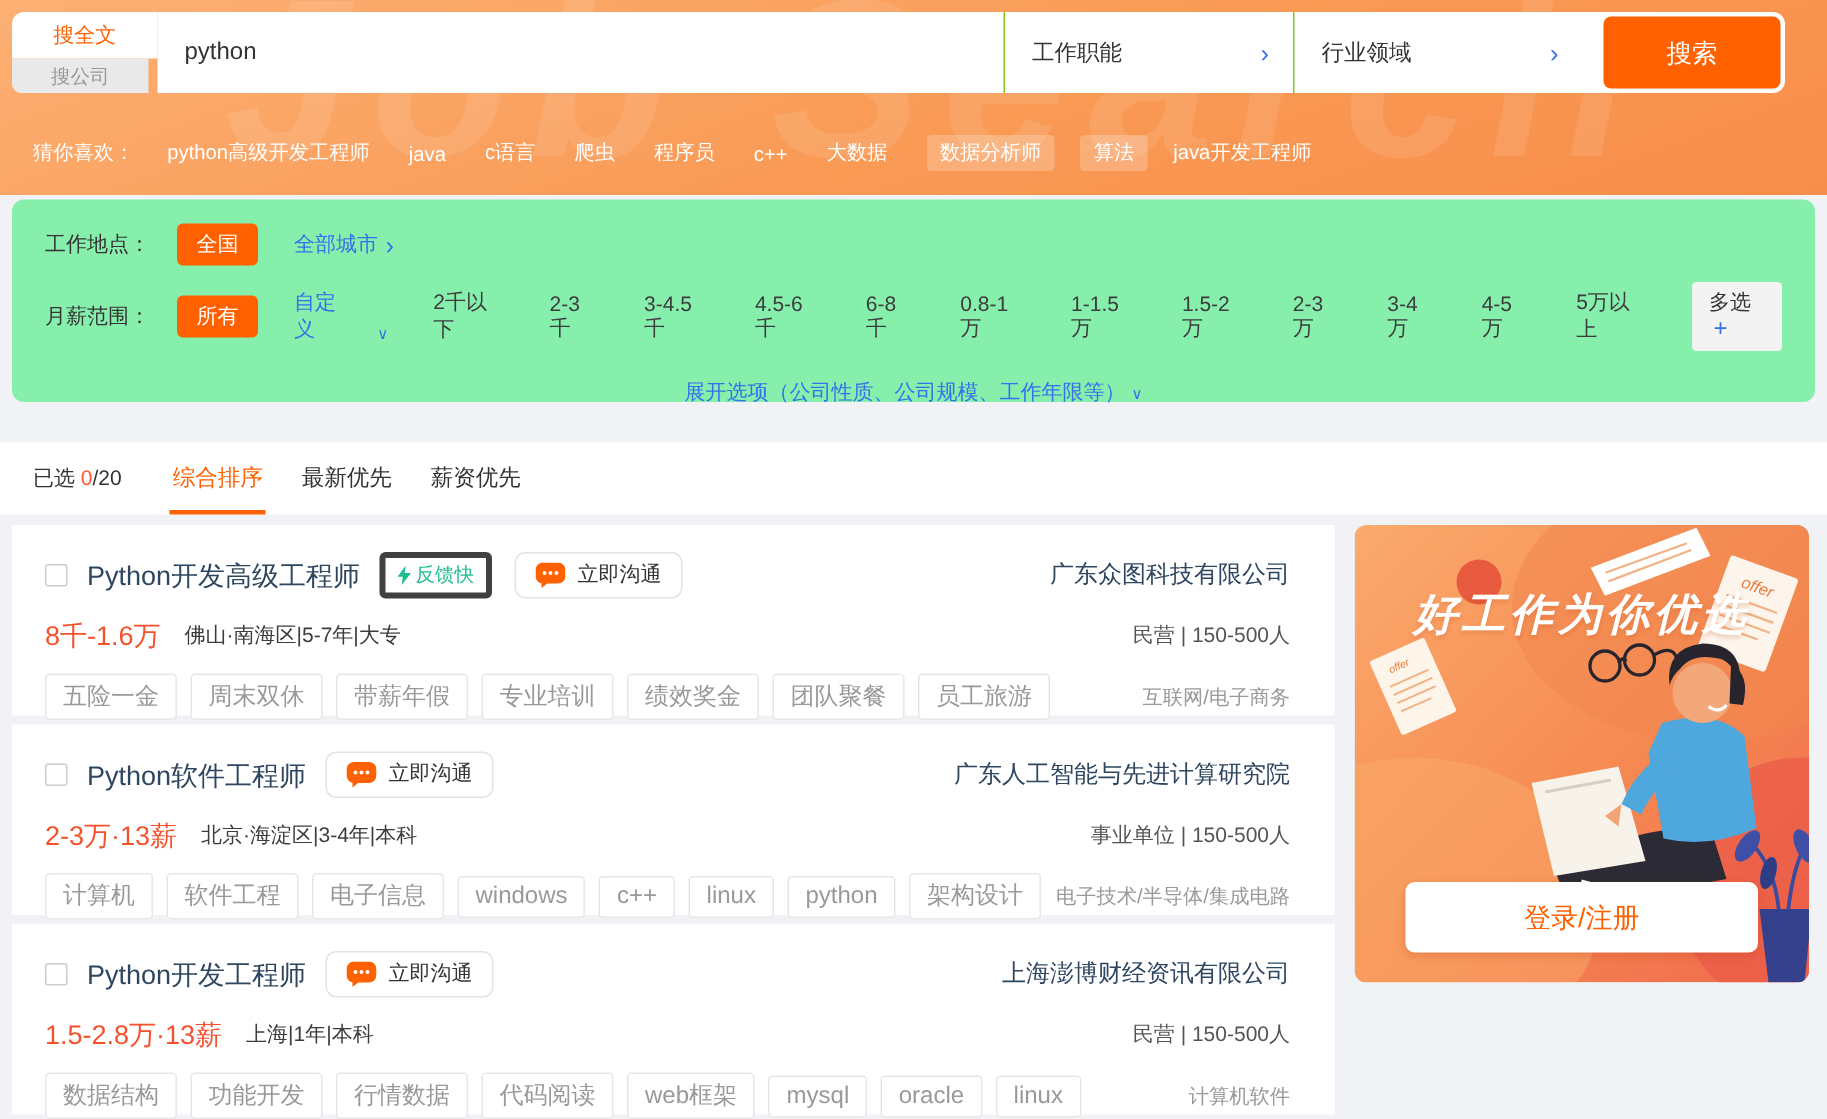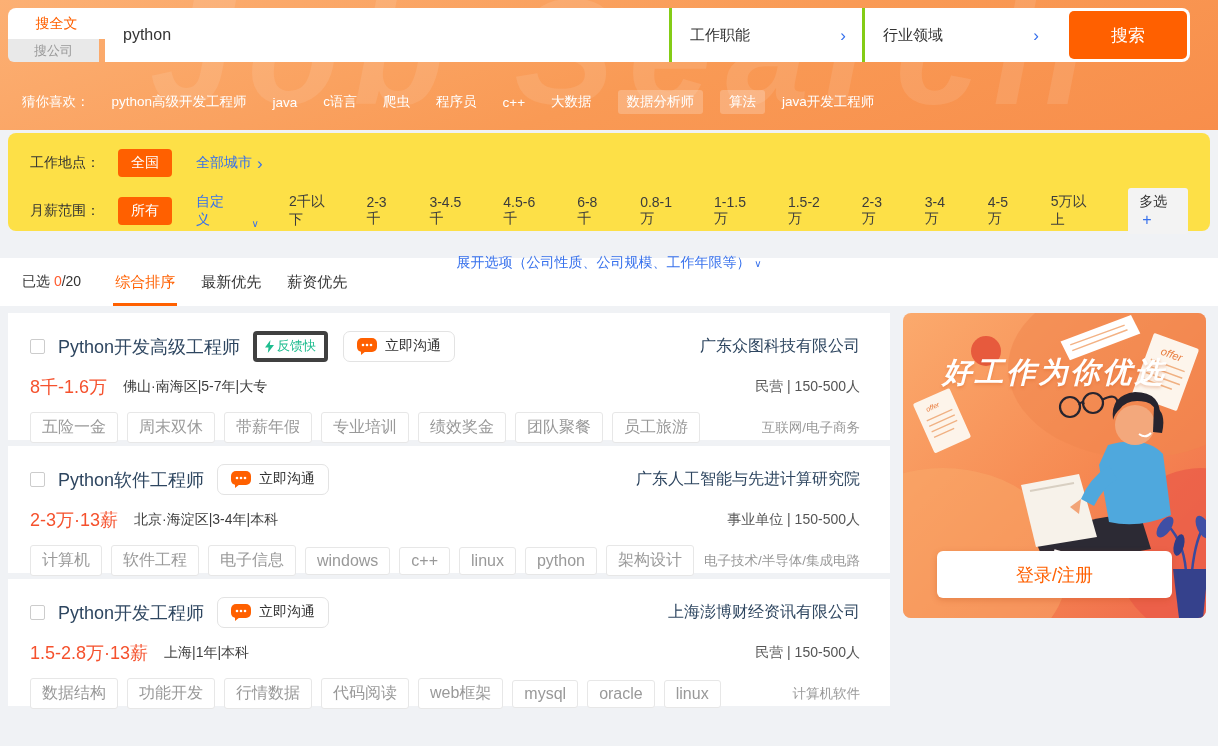--- a/index.html
+++ b/index.html
@@ -8,30 +8,30 @@
 
   
   .header { position:relative; height:130px; background:linear-gradient(160deg,#fcb074 0%,#f99a55 55%,#f88e4b 100%); overflow:hidden; }
   .watermark { position:absolute; top:-34px; left:150px; font-size:150px; font-weight:bold; font-style:italic; letter-spacing:14px; color:rgba(255,255,255,0.10); white-space:nowrap; pointer-events:none; }
   .searchbar { position:absolute; top:8px; left:8px; width:1182px; height:54px; display:flex; }
   .search-tabs { width:97px; display:flex; flex-direction:column; align-items:flex-start; }
   .tab-full { width:97px; height:31px; background:#fff; border-radius:8px 0 0 0; color:#ff6000; font-size:14px; display:flex; align-items:center; justify-content:center; cursor:pointer; }
   .tab-comp { width:91px; height:23px; background:#e9e9e9; border-radius:0 0 0 6px; color:#999; font-size:13px; display:flex; align-items:center; justify-content:center; cursor:pointer; }
   .search-main { flex:1; background:#fff; border-radius:0 8px 8px 0; display:flex; align-items:center; }
   .query { border:none; outline:none; font-size:16px; color:#333; padding-left:18px; flex:1; min-width:100px; background:transparent; }
-  .select-group { display:flex; align-items:center; justify-content:space-between; width:193px; align-self:stretch; border-left:3px solid #84cc16; padding:0 16px 0 18px; font-size:15px; color:#333; cursor:pointer; flex:none; }
+  .select-group { display:flex; align-items:center; justify-content:space-between; width:193px; align-self:stretch; border-left:1px solid #84cc16; padding:0 16px 0 18px; font-size:15px; color:#333; cursor:pointer; flex:none; }
   .chev-right { color:#3670ec; font-size:17px; line-height:1; }
   .search-btn { width:118px; height:48px; margin:3px 3px 3px 14px; background:#ff6000; border:none; border-radius:5px; color:#fff; font-size:17px; cursor:pointer; flex:none; }
   .suggest { position:absolute; top:90px; left:22px; display:flex; align-items:center; color:#fff; font-size:13.5px; white-space:nowrap; }
   .suggest-label { margin-right:22px; }
   .kw { margin-right:26px; cursor:pointer; }
   .kw.hl { background:rgba(255,255,255,0.22); padding:3px 9px; border-radius:3px; margin-right:17px; }
 
   
-  .filter-panel { margin:3px 8px 0; height:98px; background:#fde047; border-radius:8px; padding:15px 22px 0; }
+  .filter-panel { margin:3px 8px 0; height:135px; background:#86efac; border-radius:8px; padding:15px 22px 0; }
   .f-row { display:flex; align-items:center; min-height:30px; margin-bottom:10px; }
   .f-label { width:88px; font-size:14px; color:#333; flex:none; }
   .btn-orange { background:#ff6000; color:#fff; font-size:14px; padding:5px 13px; border-radius:4px; margin-right:24px; cursor:pointer; flex:none; }
   .link-blue { color:#3670ec; font-size:14px; cursor:pointer; }
   .city-link { display:inline-flex; align-items:center; gap:5px; }
   .custom-link { margin-right:30px; display:inline-flex; align-items:flex-end; gap:18px; }
   .chev-down { font-size:10px; color:#3670ec; }
   .sal-opt { margin-right:31px; font-size:14px; color:#3c3c3c; cursor:pointer; }
   .multi { margin-left:auto; background:#f3f3f3; padding:5px 11px; border-radius:3px; font-size:14px; color:#333; cursor:pointer; }
   .multi .plus { color:#3670ec; font-size:16px; margin-left:3px; }

